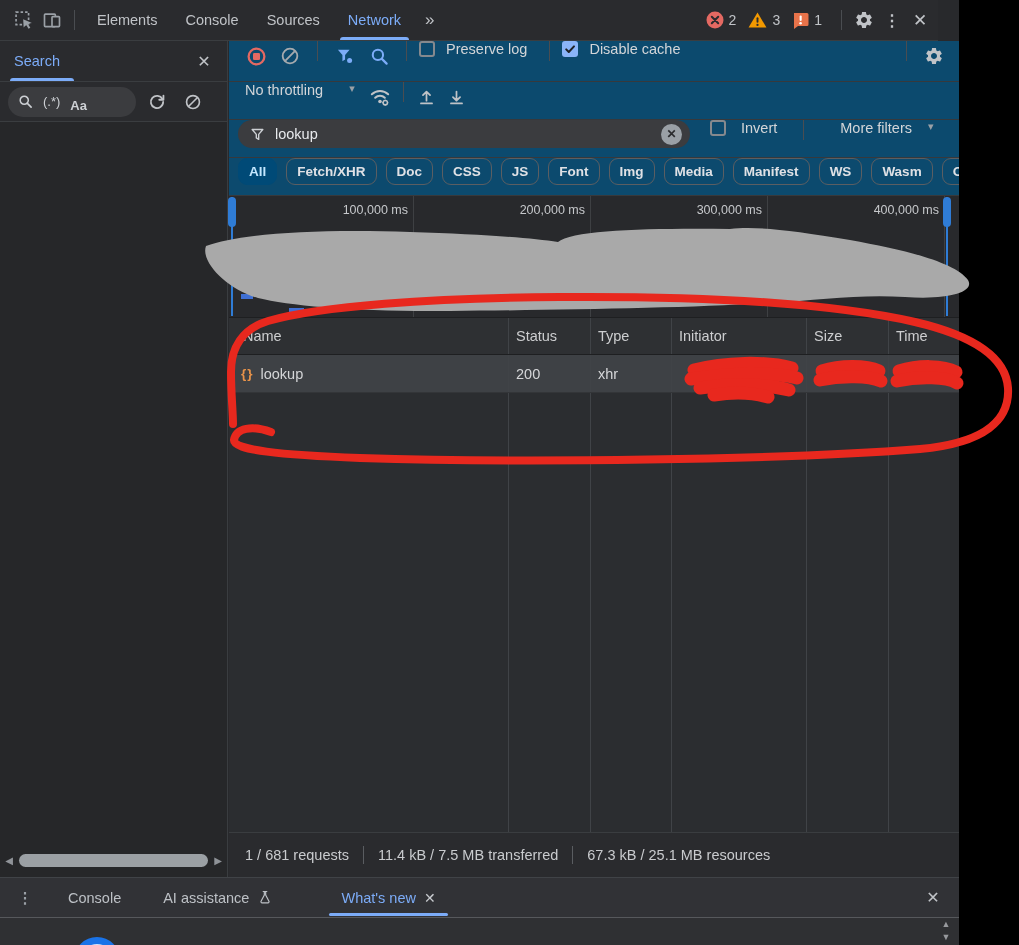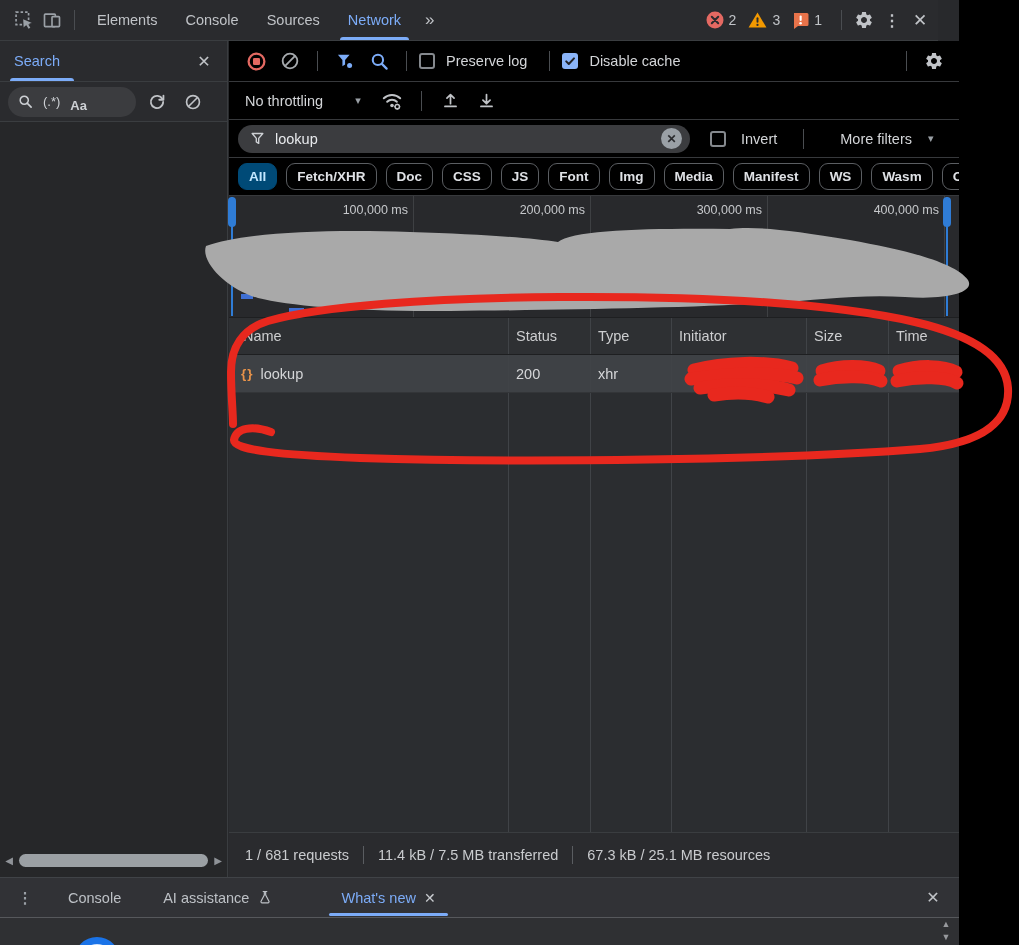--- a/index.html
+++ b/index.html
@@ -36,23 +36,23 @@
   .sb-pill { height:30px; width:128px; border-radius:15px; background:#3b3c3f; display:flex; align-items:center; padding:0 10px; gap:10px; }
   .sb-pill .txtbtn { font-size:13px; color:#cdd0d4; font-weight:500; }
   .sb-tool { width:30px; height:30px; display:flex; align-items:center; justify-content:center; }
   
   .sb-hscroll { position:absolute; left:0; top:808px; width:227px; height:22px; display:flex; align-items:center; }
   .sb-arrow { width:18px; text-align:center; color:#8f9398; font-size:10px; }
   .sb-thumb { height:13px; flex:1 1 auto; background:#9ba0a4; border-radius:7px; margin:0 1px; }
 
   
   .network { position:absolute; left:229px; top:41px; width:730px; height:836px; display:flex; flex-direction:column; background:#28292c; }
-  .nt-row { flex:0 0 auto; display:flex; align-items:center; background:#000000; border-bottom:1px solid #37393c; }
+  .nt-row { flex:0 0 auto; display:flex; background:#0c4a6e; border-bottom:1px solid #37393c; }
   .nt-r1 { height:41px; padding:0 10px 0 12px; gap:4px; }
-  .nt-r2 { height:38px; padding:0 23px 0 16px; gap:6px; }
+  .nt-r2 { height:38px; padding:0 23px 0 16px; }
   .nt-r3 { height:38px; padding:0 10px 0 9px; gap:8px; }
   .nt-r4 { height:38px; padding:0 0 0 9px; gap:9px; overflow:hidden; white-space:nowrap; }
   .icon24 { width:30px; height:30px; display:flex; align-items:center; justify-content:center; flex:0 0 auto; }
   .chk-label { font-size:14.5px; color:#d3d5d8; margin:0 10px 0 7px; }
   .checkbox { width:16px; height:16px; border-radius:3px; border:2px solid #85898e; flex:0 0 auto; }
   .checkbox.checked { border:none; background:#8ab4f8; display:flex; align-items:center; justify-content:center; }
   .throttle-txt { font-size:14.5px; color:#d3d5d8; }
   .caret { color:#9aa0a6; font-size:11px; margin-left:26px; }
   .filter-pill { height:28px; width:452px; border-radius:14px; background:#3b3c3f; display:flex; align-items:center; padding:0 8px 0 12px; gap:10px; flex:0 0 auto; }
   .filter-pill .ftxt { font-size:14.5px; color:#e8eaed; flex:1 1 auto; }

